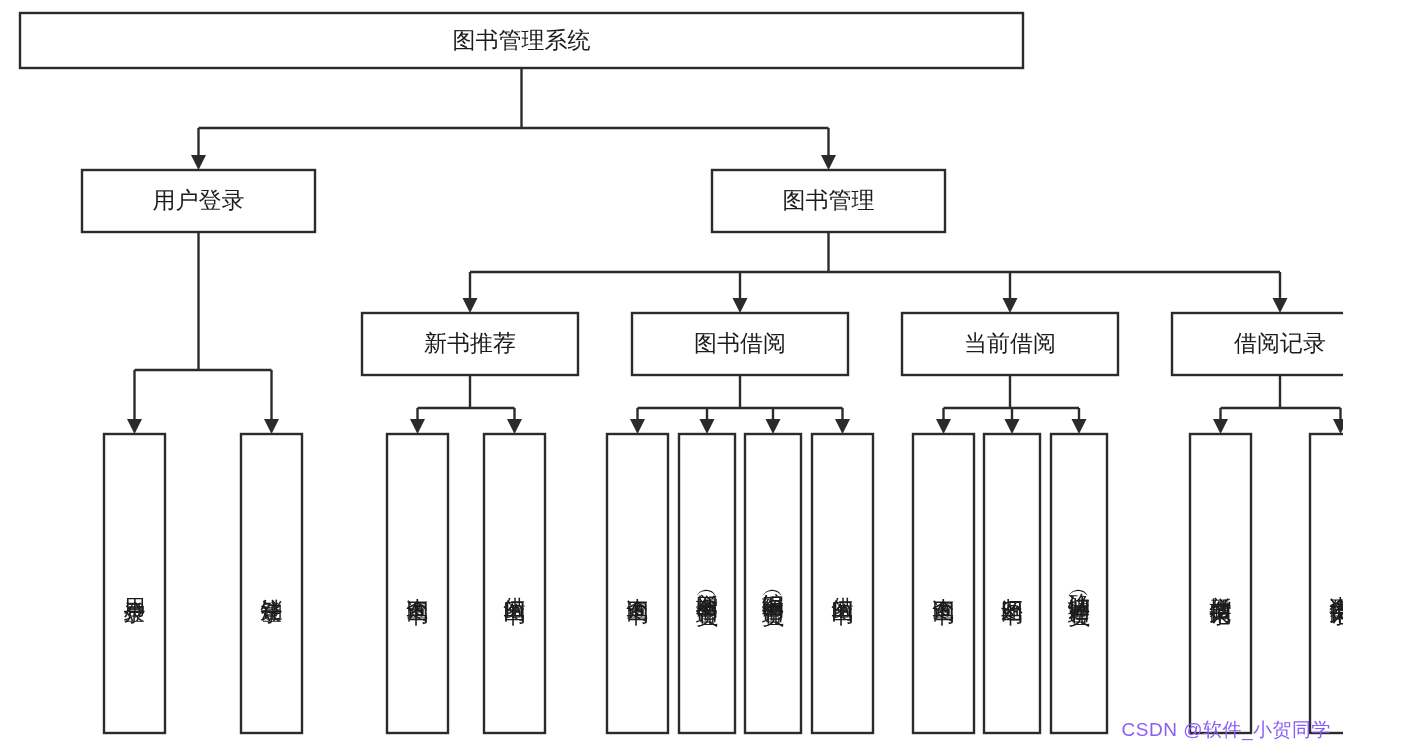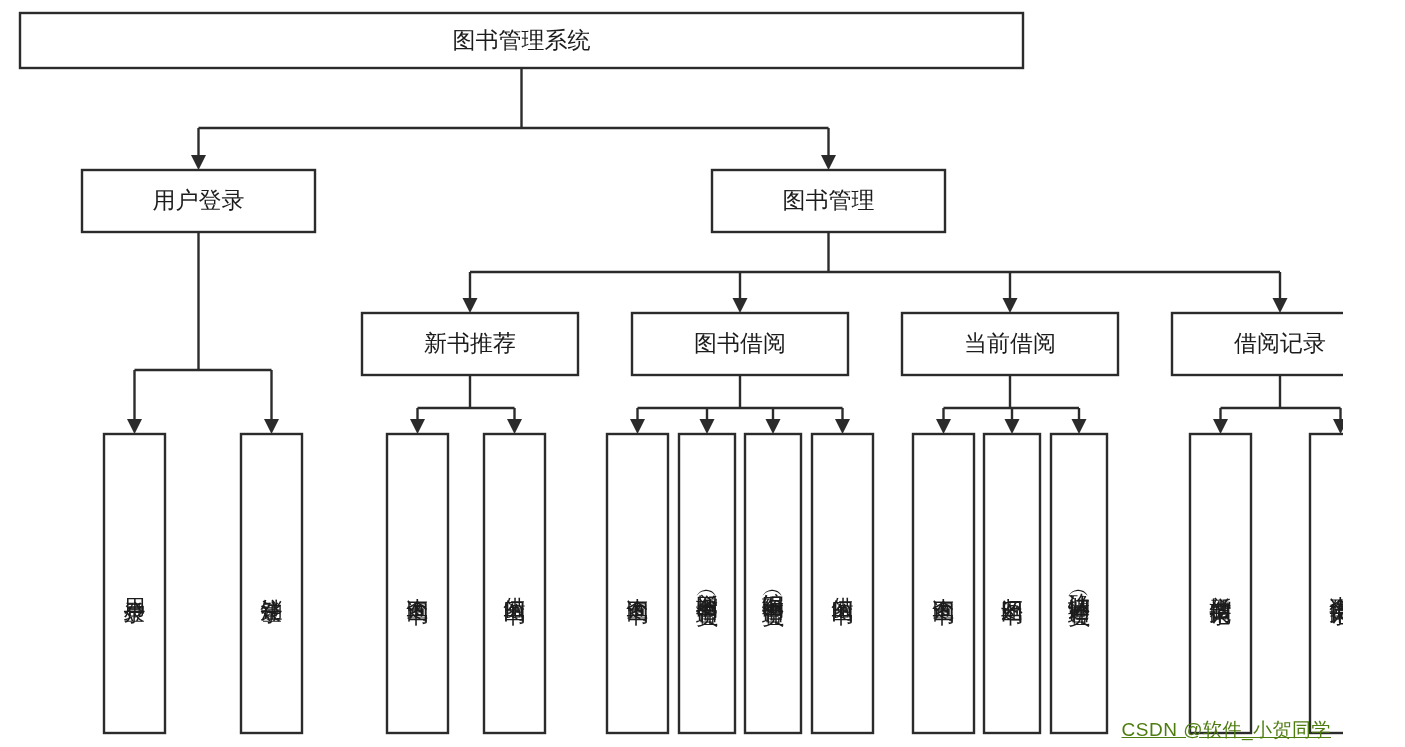--- a/index.html
+++ b/index.html
@@ -63,24 +63,23 @@
     justify-content: center;
     pointer-events: none;
     white-space: nowrap;
   }
   .watermark {
     position: absolute;
     right: 12px;
     bottom: 4px;
     font-family: "Liberation Sans", "DejaVu Sans", sans-serif;
     font-size: 19px;
-    color: #4d7c0f;
+    color: #8b5cf6;
     letter-spacing: 0.5px;
     white-space: nowrap;
-    text-decoration: underline;
   }
 </style>
 </head>
 <body>
 
 <div id="diagram-root">
 
   <svg id="flow-svg" viewBox="0 0 1405 747">
     <g id="connector-layer">
         <path d="M 521.5 68 L 521.5 128" class="connector"></path>

